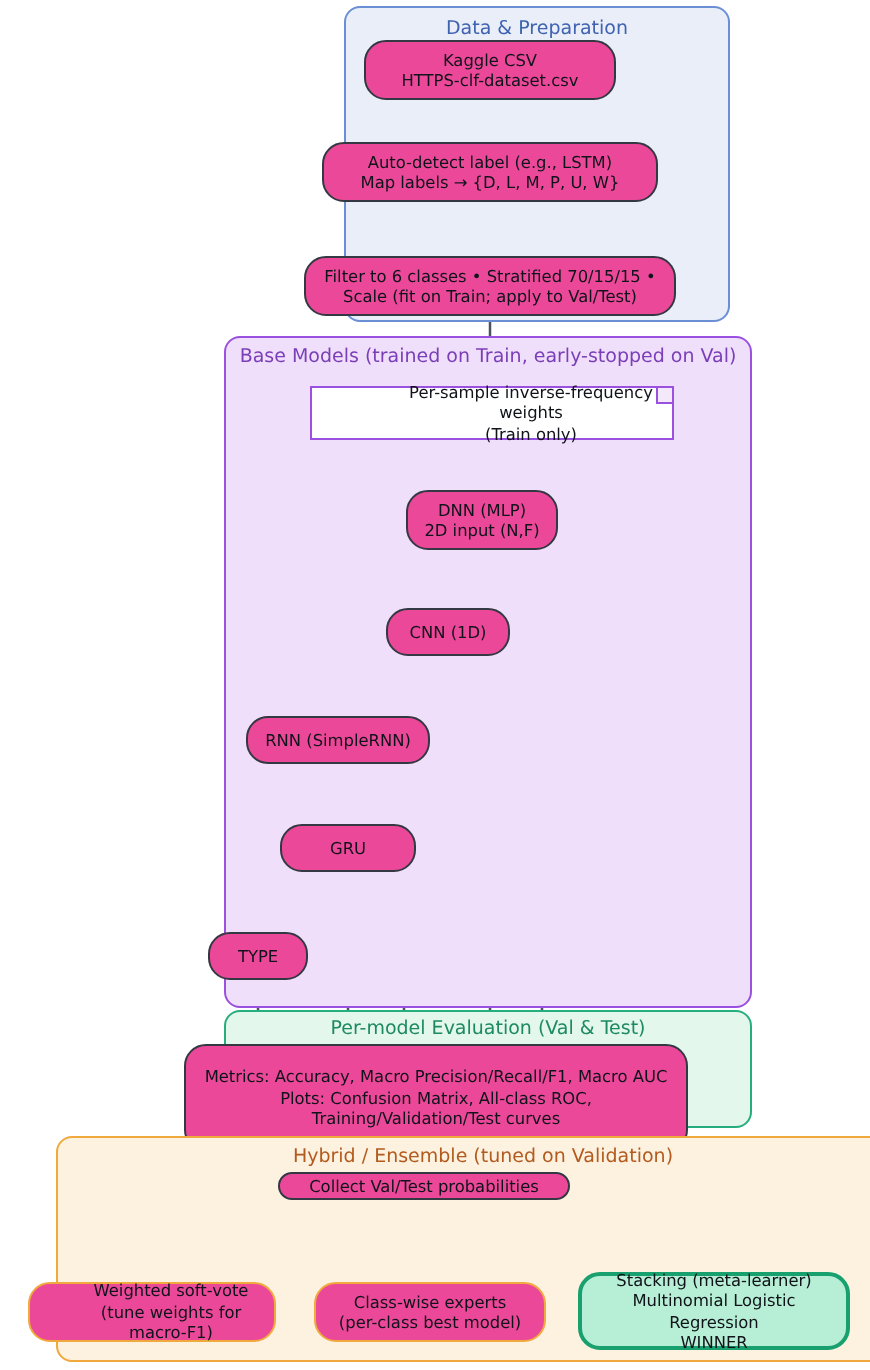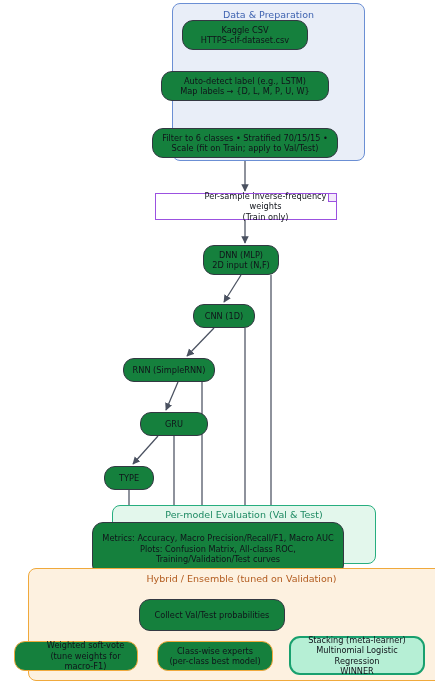--- a/index.html
+++ b/index.html
@@ -70,21 +70,21 @@
   #cluster-hybrid .cluster-title { top: 4px; color: #b25b1e; }
 
   
   .node {
     position: absolute;
     box-sizing: border-box;
     display: flex;
     align-items: center;
     justify-content: center;
     text-align: center;
-    background: #15803d;
+    background: #ec4899;
     border: 1px solid #333842;
     border-radius: 11px;
     font-size: 8.2px;
     line-height: 1.28;
     color: #10131a;
     padding: 2px 5px;
     white-space: pre-line;
   }
   .node.note {
     border-radius: 0;
@@ -121,21 +121,21 @@
   #n-dnn      { left: 203px; top: 245px; width: 76px;  height: 30px; }
   #n-cnn      { left: 193px; top: 304px; width: 62px;  height: 24px; }
   #n-rnn      { left: 123px; top: 358px; width: 92px;  height: 24px; }
   #n-gru      { left: 140px; top: 412px; width: 68px;  height: 24px; }
   #n-lstm     { left: 104px; top: 466px; width: 50px;  height: 24px; }
 
   
   #n-metrics  { left: 92px;  top: 522px; width: 252px; height: 54px; }
 
   
-  #n-collect  { left: 139px; top: 599px; width: 146px; height: 32px; }
+  #n-collect  { left: 139px; top: 586px; width: 146px; height: 14px; }
   #n-softvote { left: 14px;  top: 641px; width: 124px; height: 30px; padding-left: 24px; }
   #n-classexp { left: 157px; top: 641px; width: 116px; height: 30px; }
   #n-stacking { left: 289px; top: 636px; width: 136px; height: 39px; }
 </style>
 </head>
 <body>
 
 <div id="stage">
 
   <svg class="svg-layer" viewBox="0 0 435 685">
@@ -174,20 +174,23 @@
     <div class="cluster-title">Data &amp; Preparation</div>
   </div>
 
   <div class="node" id="n-kaggle">Kaggle CSV
 HTTPS-clf-dataset.csv</div>
   <div class="node" id="n-autodet">Auto-detect label (e.g., LSTM)
 Map labels → {D, L, M, P, U, W}</div>
   <div class="node" id="n-filter">Filter to 6 classes • Stratified 70/15/15 •
 Scale (fit on Train; apply to Val/Test)</div>
 
+  <div class="cluster" id="cluster-base">
+    <div class="cluster-title">Base Models (trained on Train, early-stopped on Val)</div>
+  </div>
 
   <div class="node note" id="n-weights">Per-sample inverse-frequency weights
 (Train only)</div>
   <div class="node" id="n-dnn">DNN (MLP)
 2D input (N,F)</div>
   <div class="node" id="n-cnn">CNN (1D)</div>
   <div class="node" id="n-rnn">RNN (SimpleRNN)</div>
   <div class="node" id="n-gru">GRU</div>
   <div class="node" id="n-lstm">TYPE</div>
 

